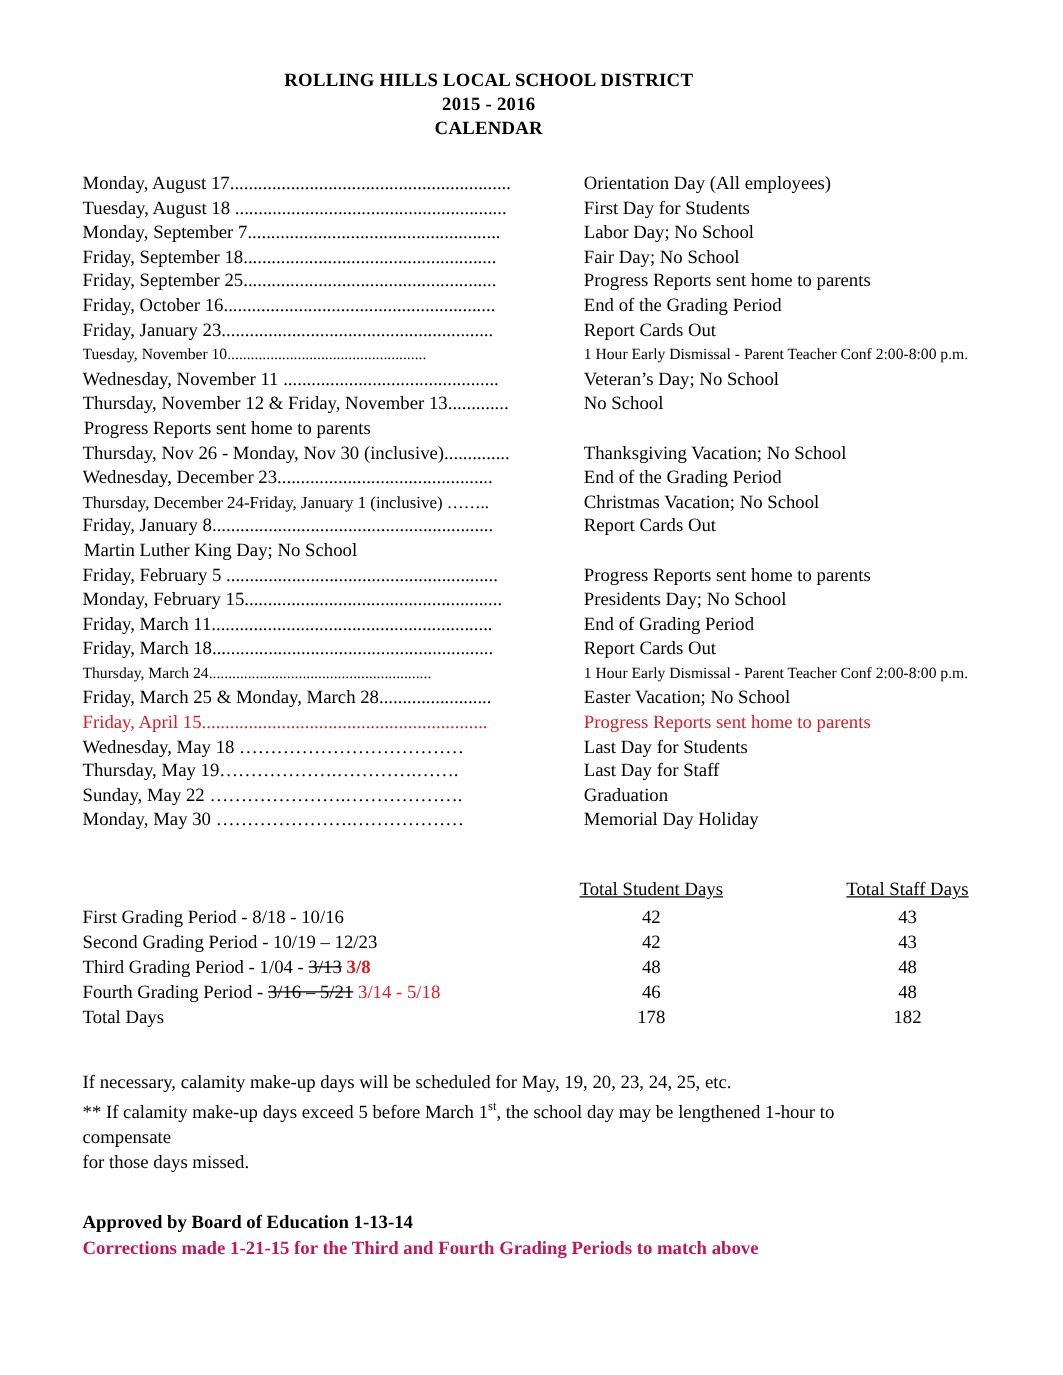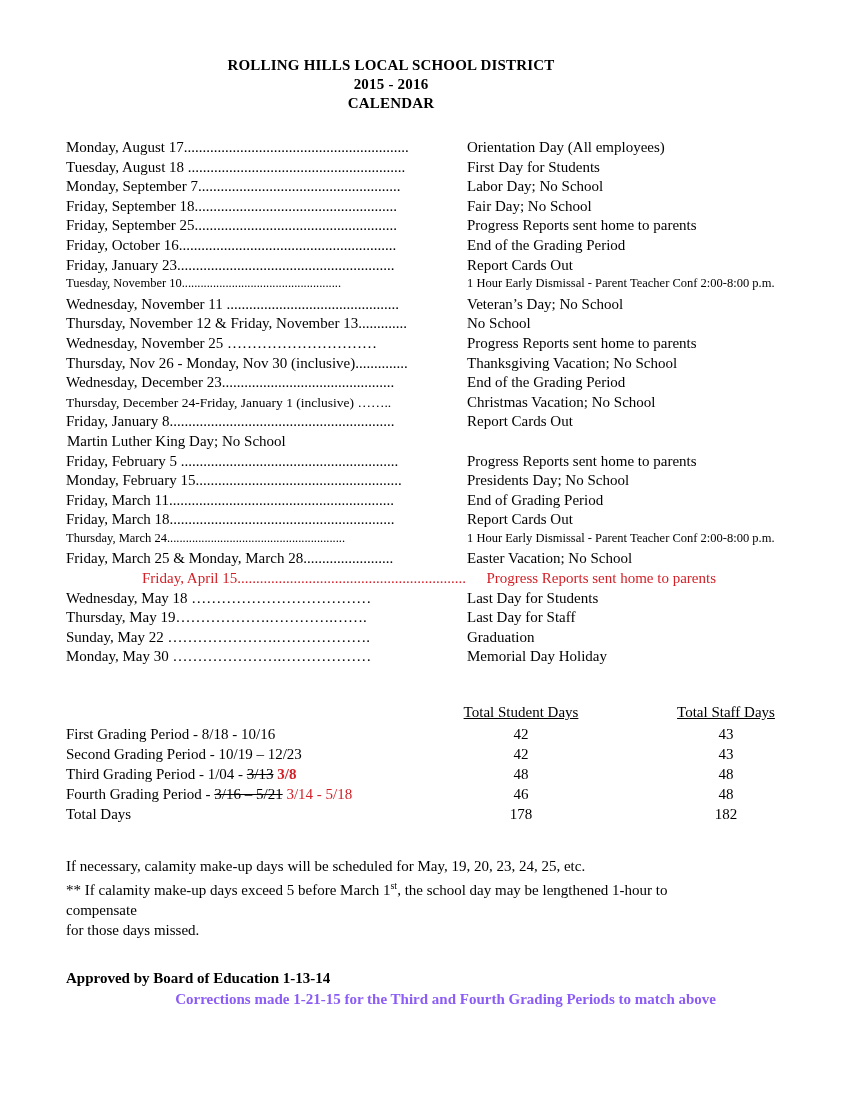--- a/index.html
+++ b/index.html
@@ -55,21 +55,20 @@
     padding-left: 1px;
   }
   .small {
     font-size: 12.5px;
   }
   .smallish {
     font-size: 13.5px;
   }
   .red {
     color: #d31f26;
-    text-align: right;
   }
   .table-block {
     margin-top: 36px;
     font-size: 15px;
   }
   .tbl {
     border-collapse: collapse;
     width: 750px;
   }
   .tbl th, .tbl td {
@@ -112,21 +111,21 @@
     font-size: 10px;
     vertical-align: super;
   }
   .approval {
     margin-top: 28px;
     font-size: 15px;
     font-weight: bold;
     line-height: 21px;
   }
   .approval .red {
-    color: #8b5cf6;
+    color: #be185d;
   }
 </style>
 </head>
 <body>
 
 <div class="page">
 
   <div class="title-block">
     <div>ROLLING HILLS LOCAL SCHOOL DISTRICT</div>
     <div>2015 - 2016</div>
@@ -168,21 +167,20 @@
       </div>
       <div class="cal-row">
         <div class="cal-left"><span>Wednesday, November 11 </span><span class="dots">..............................................</span></div>
         <div class="cal-right">Veteran’s Day; No School</div>
       </div>
       <div class="cal-row">
         <div class="cal-left"><span>Thursday, November 12 &amp; Friday, November 13</span><span class="dots">.............</span></div>
         <div class="cal-right">No School</div>
       </div>
       <div class="cal-row">
-        <div class="cal-left"><span>Wednesday, November 25 </span><span class="dots">…………………………</span></div>
         <div class="cal-right">Progress Reports sent home to parents</div>
       </div>
       <div class="cal-row">
         <div class="cal-left"><span>Thursday, Nov 26 - Monday, Nov 30 (inclusive)</span><span class="dots">..............</span></div>
         <div class="cal-right">Thanksgiving Vacation; No School</div>
       </div>
       <div class="cal-row">
         <div class="cal-left"><span>Wednesday, December 23</span><span class="dots">..............................................</span></div>
         <div class="cal-right">End of the Grading Period</div>
       </div>

